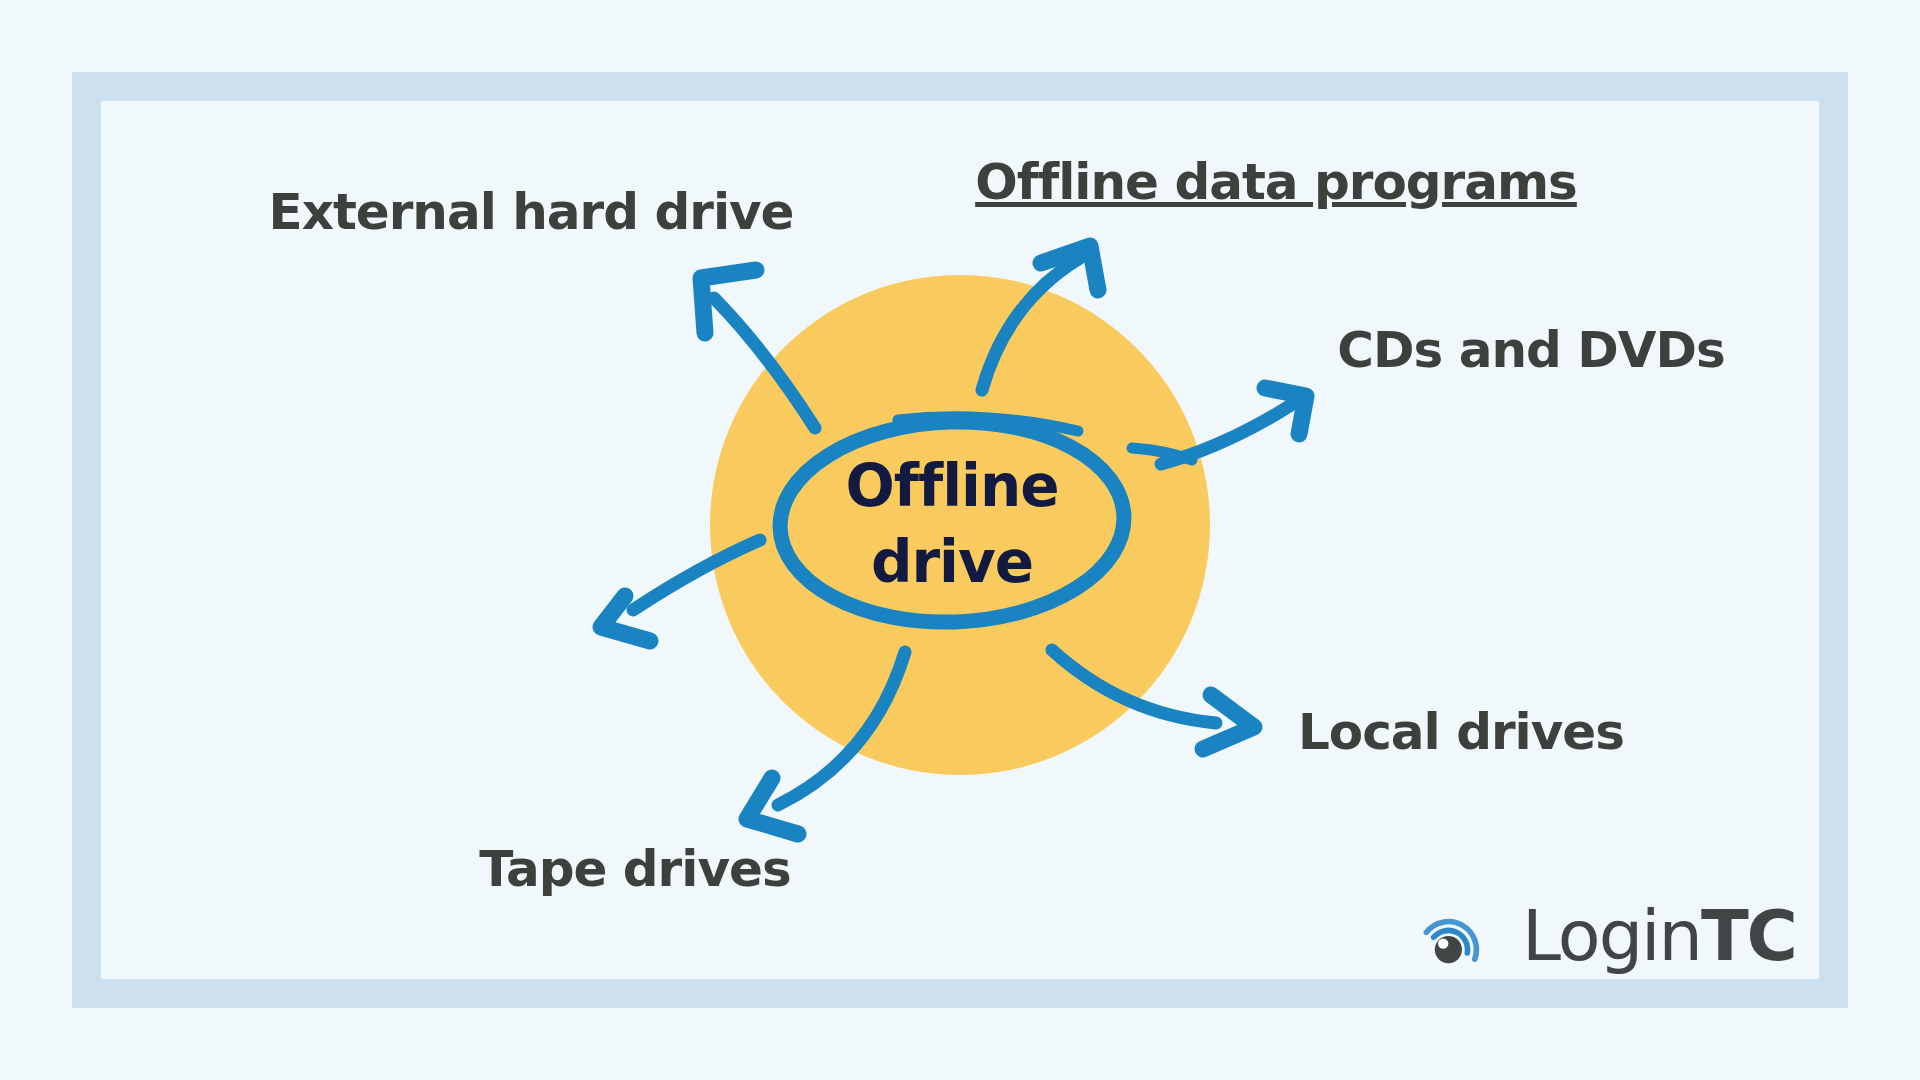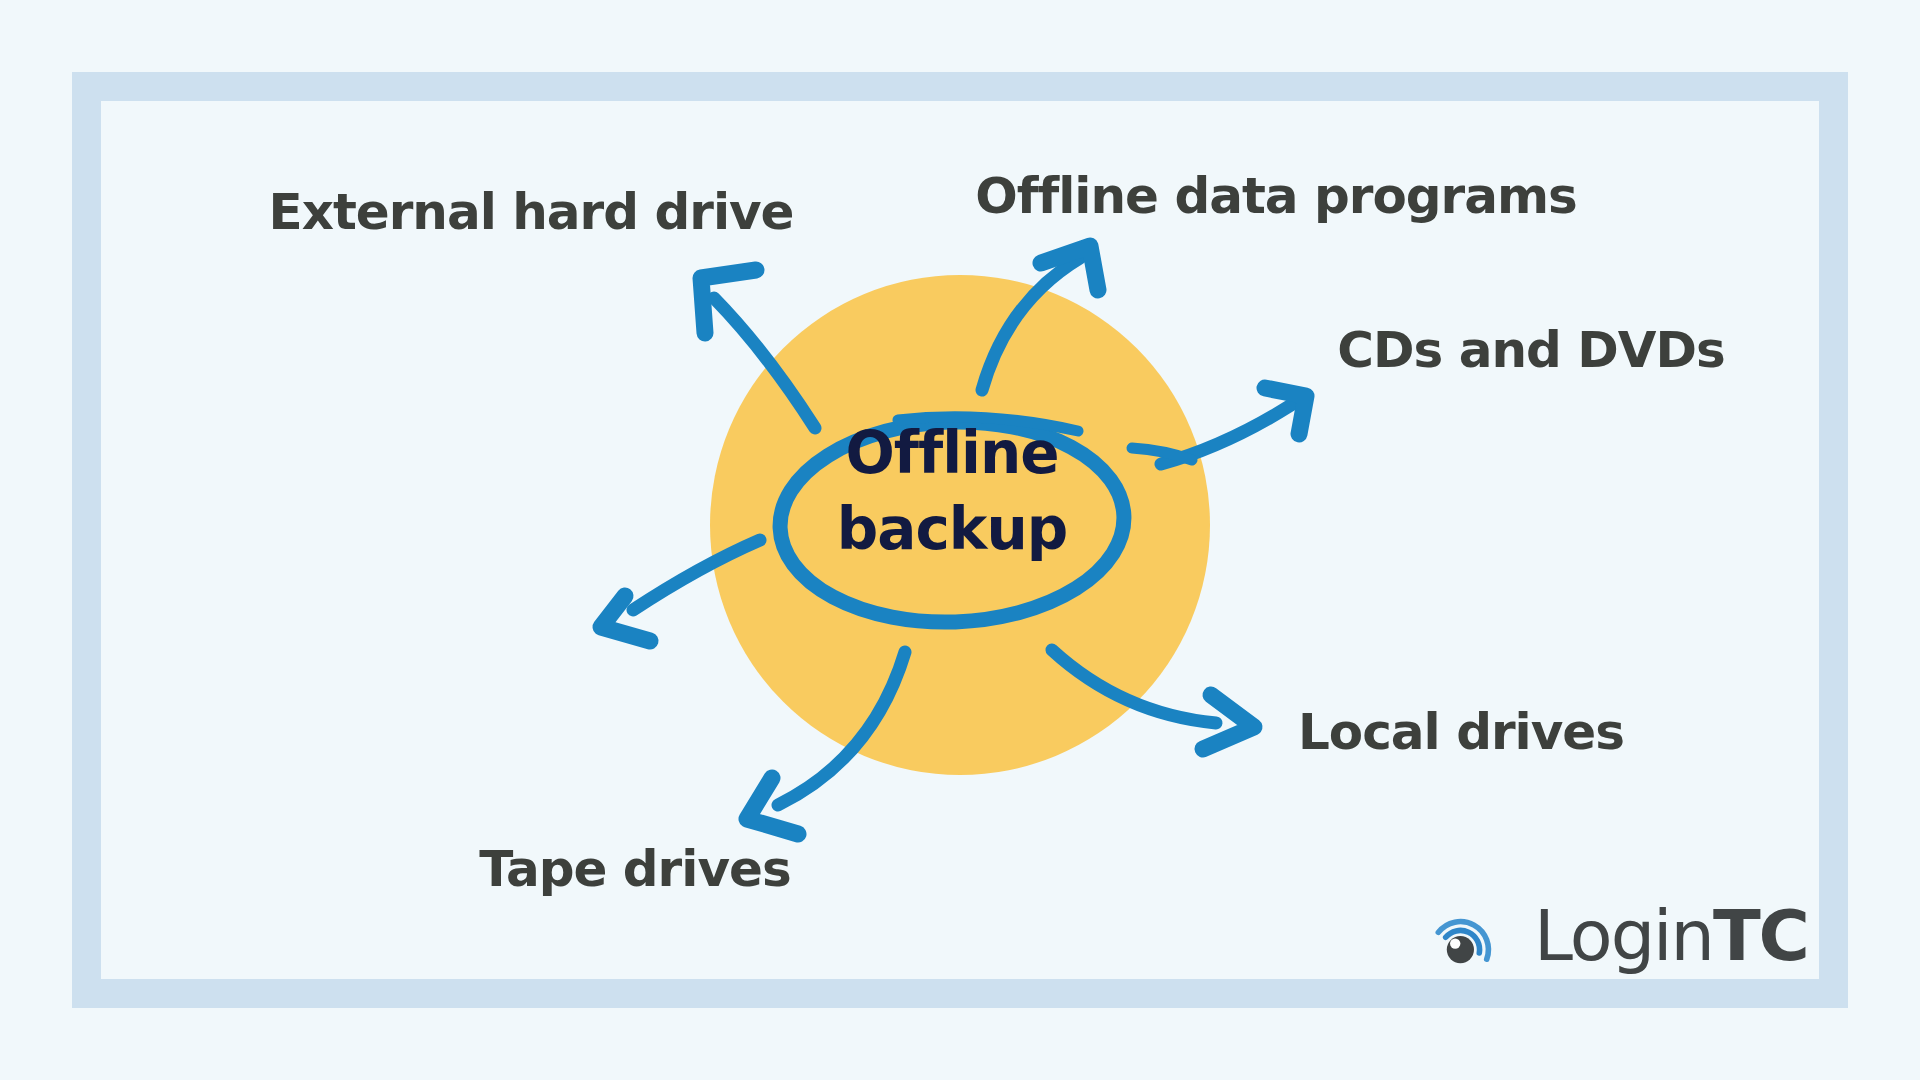--- a/index.html
+++ b/index.html
@@ -44,31 +44,31 @@
     font-size: 50px;
     line-height: 1;
     color: var(--label-ink, #3D403C);
     letter-spacing: -1px;
   }
   .center-text {
     position: absolute;
     left: 780px; top: 424px;
     width: 344px; height: 200px;
     display: flex; flex-direction: column;
-    align-items: center; 
+    align-items: center; justify-content: center;
     gap: 18px;
     font-weight: bold;
     font-size: 58px;
     line-height: 1;
     color: var(--center-ink, #121A41);
     letter-spacing: -1px;
   }
   .logo {
     position: absolute;
-    right: 112px; bottom: 100px;
+    right: 124px; bottom: 100px;
     display: flex; align-items: center;
     gap: 24px;
   }
   .logo-icon { display:block; width: 80px; height: 80px; overflow: visible; }
   .logo-ball { fill: var(--logo-ink, #3E4240); }
   .logo-glint { fill: var(--highlight-white, #FDFEFE); }
   .logo-arc-inner { fill:none; stroke: var(--logo-blue, #2F86C9); stroke-width: 7px; stroke-linecap: round; }
   .logo-arc-outer { fill:none; stroke: var(--logo-blue-light, #4596D2); stroke-width: 7px; stroke-linecap: round; }
   .logo-text {
     font-size: 70px;
@@ -124,25 +124,25 @@
 
     <g>
       <ellipse class="oval" cx="952" cy="522" rx="172" ry="100" transform="rotate(-2 952 522)"></ellipse>
       <path class="deco" d="M 898 420 Q 985 410 1078 431"></path>
       <path class="deco" d="M 1132 448 Q 1164 450 1192 460"></path>
     </g>
   </svg>
 
   <div class="center-text">
     <span>Offline</span>
-    <span>backup</span>
+    <span>drive</span>
   </div>
 
   <div class="node" style="left:531px;  top:187px;text-align:center;">External hard drive</div>
-  <div class="node" style="left:1276px; top:171px;">Offline data programs</div>
+  <div class="node" style="left:1276px; top:157px;text-decoration:underline;">Offline data programs</div>
   <div class="node" style="left:1461px; top:707px;">Local drives</div>
   <div class="node" style="left:1531px; top:325px;">CDs and DVDs</div>
   <div class="node" style="left:635px;  top:844px;">Tape drives</div>
 
   <div class="logo">
     <svg class="logo-icon" viewBox="0 0 100 100" xmlns="http://www.w3.org/2000/svg">
       <path class="logo-arc-outer" d="M 10.4 40.5 A 35 35 0 0 1 70.9 74"></path>
       <path class="logo-arc-inner" d="M 19.6 46.6 A 24 24 0 0 1 61.6 66.2"></path>
       <circle class="logo-ball" cx="38" cy="62" r="17"></circle>
       <circle class="logo-glint" cx="31.5" cy="54.5" r="6.5"></circle>

